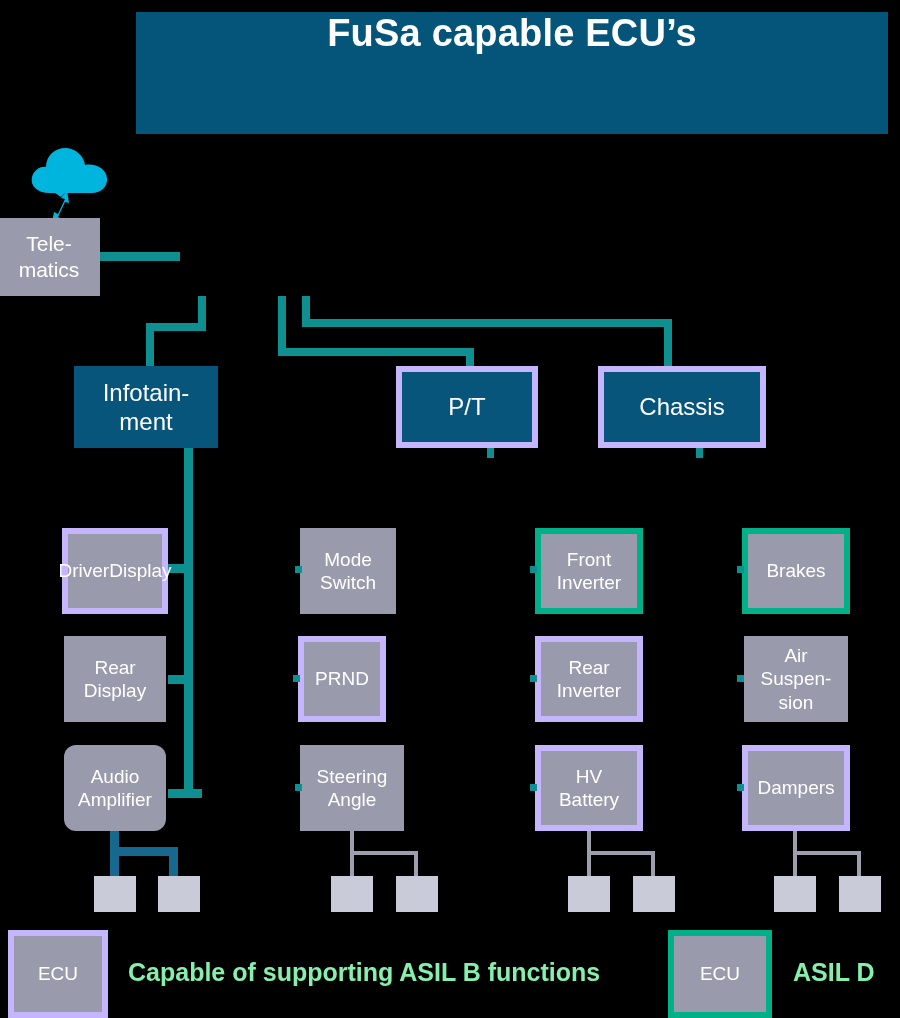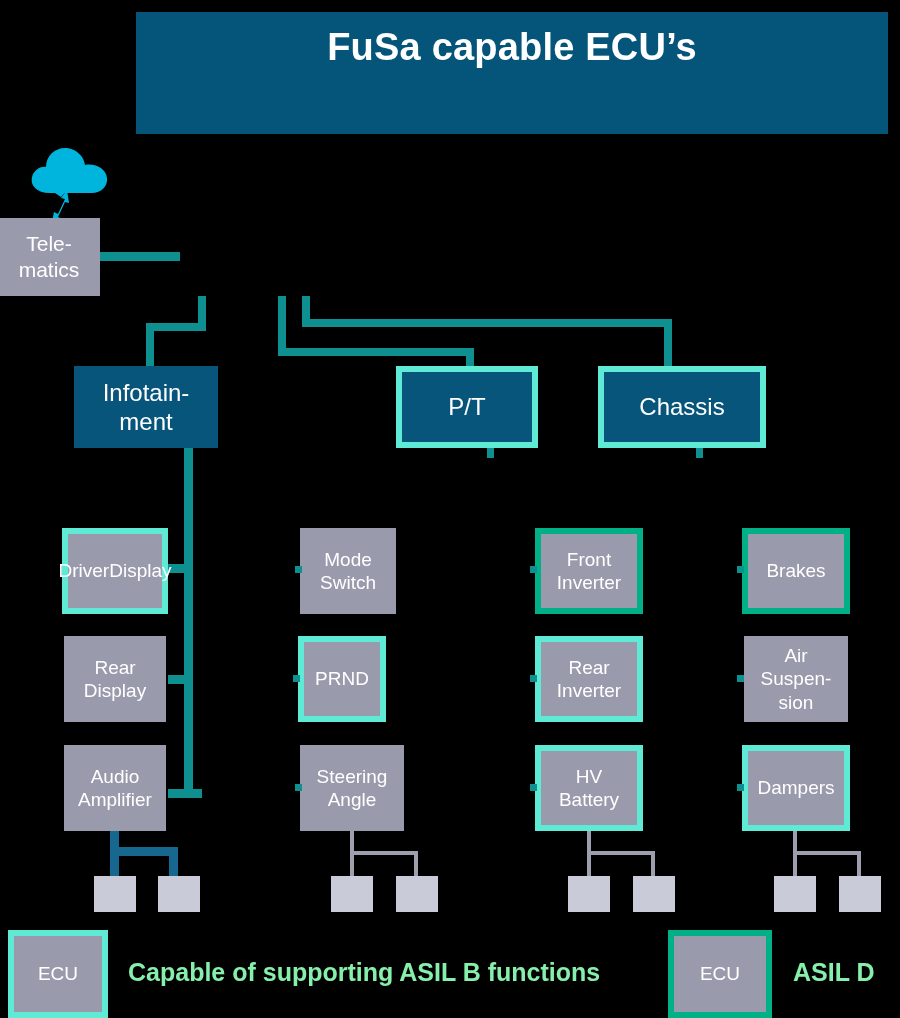--- a/index.html
+++ b/index.html
@@ -8,39 +8,39 @@
     font-family:"Liberation Sans","DejaVu Sans",sans-serif;
     background:#000000;
   }
   .stage{position:absolute;left:0;top:0;width:900px;height:1018px;}
 
   
   #title-bar{
     position:absolute;left:136px;top:12px;width:752px;height:122px;
     background:#045579;
     display:flex;align-items:flex-start;justify-content:center;
-    box-sizing:border-box;padding-top:14px;
+    box-sizing:border-box;
   }
   #title-text{
     color:#ffffff;font-size:38px;font-weight:bold;letter-spacing:.2px;
     font-family:"Liberation Sans","DejaVu Sans",sans-serif;
     white-space:nowrap;
   }
 
   
   .node{
     position:absolute;box-sizing:border-box;
     display:flex;align-items:center;justify-content:center;text-align:center;
     color:#ffffff;line-height:1.22;
   }
   .grey{background:#9a9aad;}
   .tealblue{background:#08557b;}
   .navy{background:#0a0a32;}
 
-  .asilb{border:6px solid #5eead4;}   
+  .asilb{border:6px solid #c4b5fd;}   
   .asild{border:6px solid #00b188;}   
 
   
   .ln{position:absolute;background:#0e8f90;}
   .ln-steel{position:absolute;background:#17688f;}
   .ln-grey{position:absolute;background:#9d9fae;}
 
   
   .sensor{position:absolute;background:#c9cbd9;}
 
@@ -115,21 +115,21 @@
   <div class="ln" style="left:168px;top:789px;width:34px;height:9px;"></div>
 
   <div class="node grey asilb" style="left:62px;top:528px;width:106px;height:86px;font-size:19px;">
     <span>Driver</span>
     <span>Display</span>
   </div>
   <div class="node grey" style="left:64px;top:636px;width:102px;height:86px;font-size:19px;flex-direction:column;">
     <span>Rear</span>
     <span>Display</span>
   </div>
-  <div class="node grey" style="left:64px;top:745px;width:102px;height:86px;font-size:19px;flex-direction:column;">
+  <div class="node grey" style="left:64px;top:745px;width:102px;height:86px;font-size:19px;flex-direction:column;border-radius:12px;">
     <span>Audio</span>
     <span>Amplifier</span>
   </div>
 
   <div class="node grey" style="left:300px;top:528px;width:96px;height:86px;font-size:19px;flex-direction:column;align-items:center;">
     <span>Mode</span>
     <span>Switch</span>
   </div>
   <div class="node grey asilb" style="left:298px;top:636px;width:88px;height:86px;font-size:19px;">
     <span>PRND</span>

